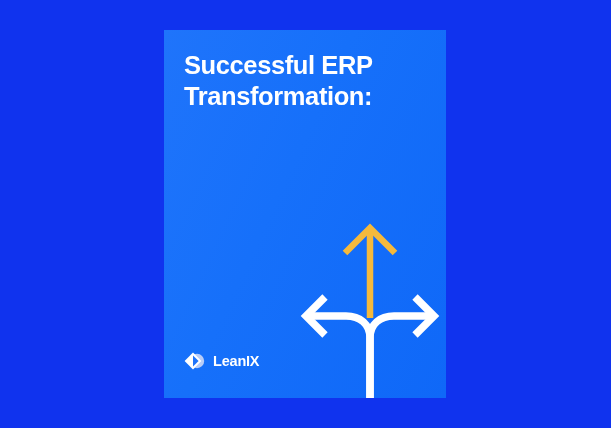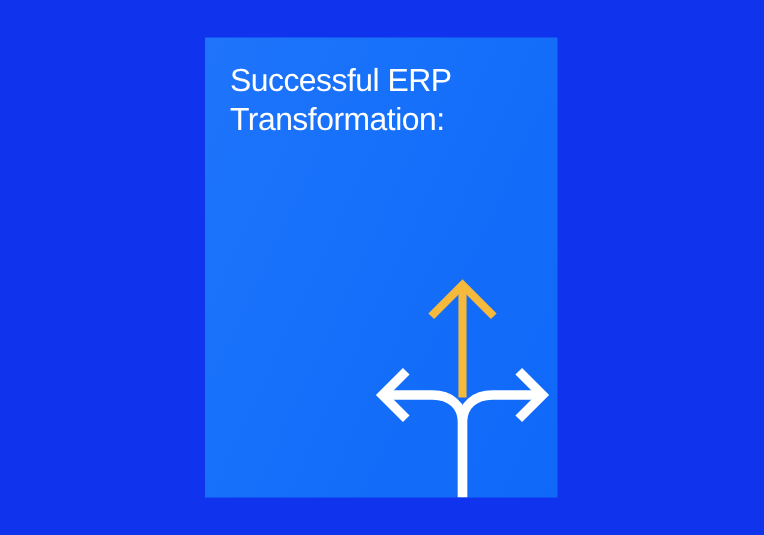--- a/index.html
+++ b/index.html
@@ -38,21 +38,21 @@
     position: absolute;
     left: 20px;
     top: 20px;
     right: 14px;
   }
 
   .title-strong {
     margin: 0;
     color: #ffffff;
     font-size: 25.5px;
-    font-weight: 400;
+    font-weight: 700;
     line-height: 1.21;
     letter-spacing: -0.4px;
     white-space: pre-line;
   }
 
   .title-light {
     margin: 2px 0 0 0;
     color: #e4ecfd;
     font-size: 25.5px;
     font-weight: 300;
@@ -126,15 +126,26 @@
 
         <path d="M121 85 L140 104 L121 123" stroke="#ffffff" stroke-width="7.5" stroke-linecap="butt" stroke-linejoin="miter" fill="none"></path>
 
         <g>
           <path d="M76 106 L76 16" stroke="#f5b93c" stroke-width="6.5" stroke-linecap="butt" fill="none"></path>
           <path d="M51 41 L76 16 L101 41" stroke="#f5b93c" stroke-width="6.5" stroke-linecap="butt" stroke-linejoin="miter" fill="none"></path>
         </g>
       </svg>
     </div>
 
+    <div class="logo-lockup">
+      <span class="logo-mark">
+        <svg viewBox="0 0 22 22" xmlns="http://www.w3.org/2000/svg">
+          <circle cx="13" cy="11" r="7.2" fill="#b9cdf7"></circle>
+          <path d="M9 2.6 L17.4 11 L9 19.4 L0.6 11 Z" fill="#ffffff"></path>
+          <path d="M9 5.4 L14.6 11 L9 16.6 Z" fill="#1f74fb"></path>
+          <path d="M9 5.4 L14.6 11 L9 16.6 Z" fill="none"></path>
+        </svg>
+      </span>
+      <span class="logo-word">LeanIX</span>
+    </div>
 
   </div>
 </div>
 
 </body></html>

